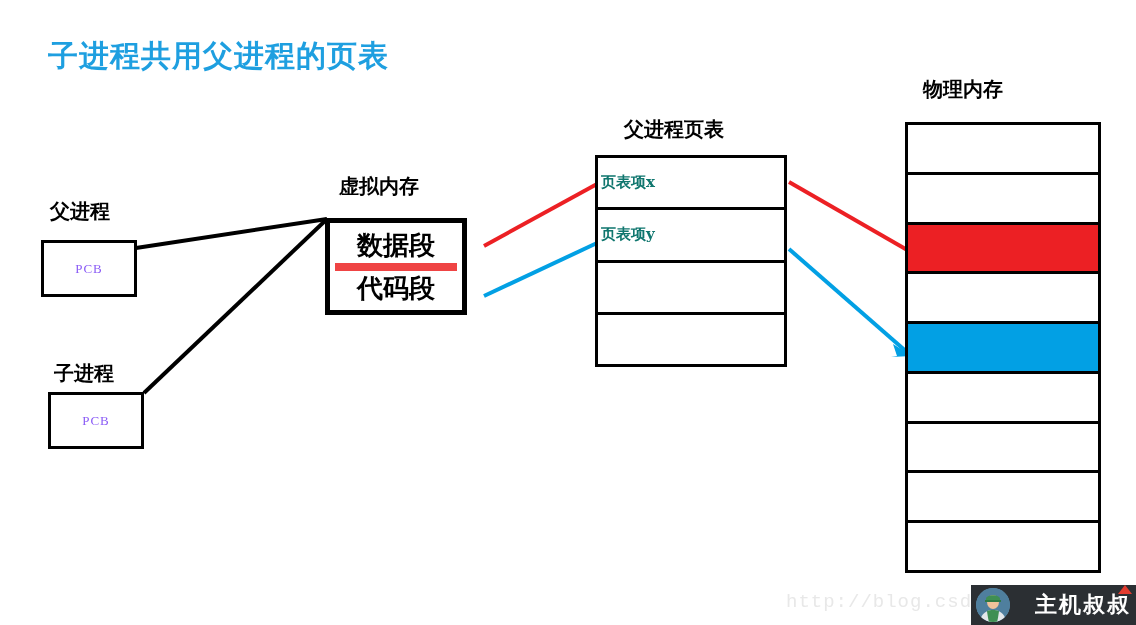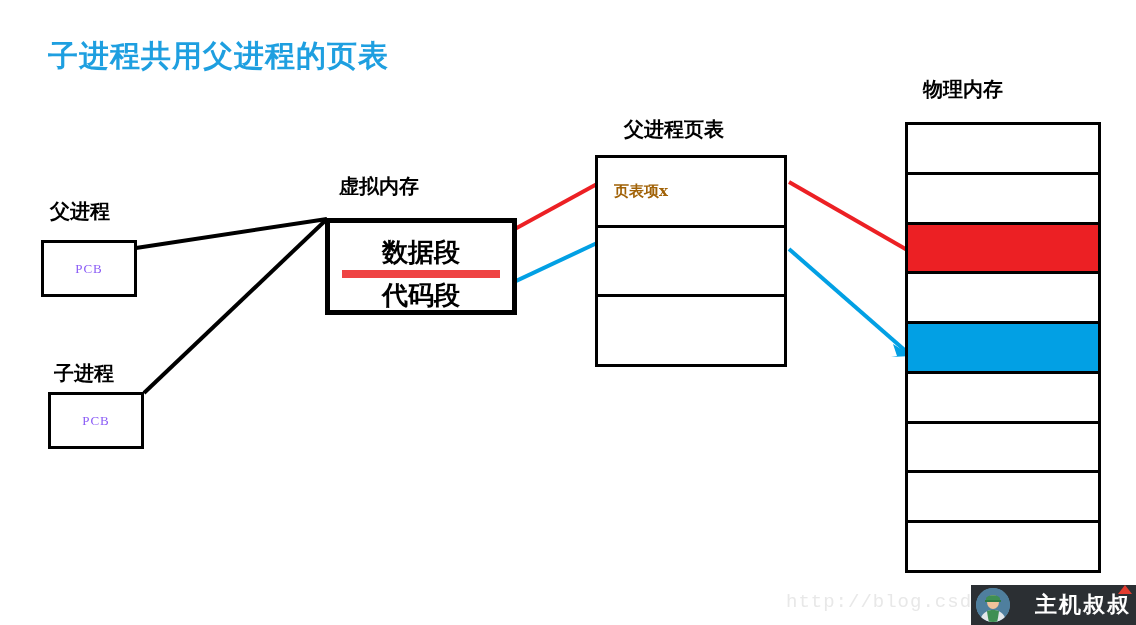--- a/index.html
+++ b/index.html
@@ -60,26 +60,26 @@
     font-family: "Liberation Serif", "DejaVu Serif", serif;
     font-size: 13px;
     color: #8b5cf6;
     letter-spacing: 1px;
   }
 
   
   #virtual-memory-box {
     left: 325px;
     top: 218px;
-    width: 192px;
+    width: 142px;
     height: 97px;
     border-width: 5px;
     display: flex;
     flex-direction: column;
-    padding: 12px;
+    padding: 5px;
   }
   #virtual-memory-box .vm-row {
     flex: 1 1 0;
     display: flex;
     align-items: center;
     justify-content: center;
     font-family: "DejaVu Serif", "Liberation Serif", serif;
     font-weight: bold;
     font-size: 26px;
     color: #000000;
@@ -97,25 +97,25 @@
     height: 212px;
     border-width: 3px;
     display: flex;
     flex-direction: column;
   }
   #page-table-box .pt-row {
     flex: 1 1 0;
     display: flex;
     align-items: center;
     box-sizing: border-box;
-    padding-left: 16px;
+    padding-left: 3px;
     font-family: "DejaVu Serif", "Liberation Serif", serif;
     font-weight: bold;
     font-size: 15px;
-    color: #a16207;
+    color: #0f766e;
   }
   #page-table-box .pt-row + .pt-row {
     border-top: 3px solid #000000;
   }
 
   
   #physical-memory-box {
     left: 905px;
     top: 122px;
     width: 196px;
@@ -214,20 +214,21 @@
 
 <div class="caption" style="left:339px; top:173px;">虚拟内存</div>
 <div class="box" id="virtual-memory-box">
   <div class="vm-row">数据段</div>
   <div class="vm-row">代码段</div>
 </div>
 
 <div class="caption" style="left:612px; top:116px;margin-left:12px;">父进程页表</div>
 <div class="box" id="page-table-box">
   <div class="pt-row">页表项x</div>
+  <div class="pt-row">页表项y</div>
   <div class="pt-row"></div>
   <div class="pt-row"></div>
 </div>
 
 <div class="caption" style="left:923px; top:76px;">物理内存</div>
 <div class="box" id="physical-memory-box">
   <div class="pm-row" style="background: rgb(255, 255, 255);"></div>
   <div class="pm-row" style="background: rgb(255, 255, 255);"></div>
   <div class="pm-row" style="background: rgb(236, 32, 36);"></div>
   <div class="pm-row" style="background: rgb(255, 255, 255);"></div>

